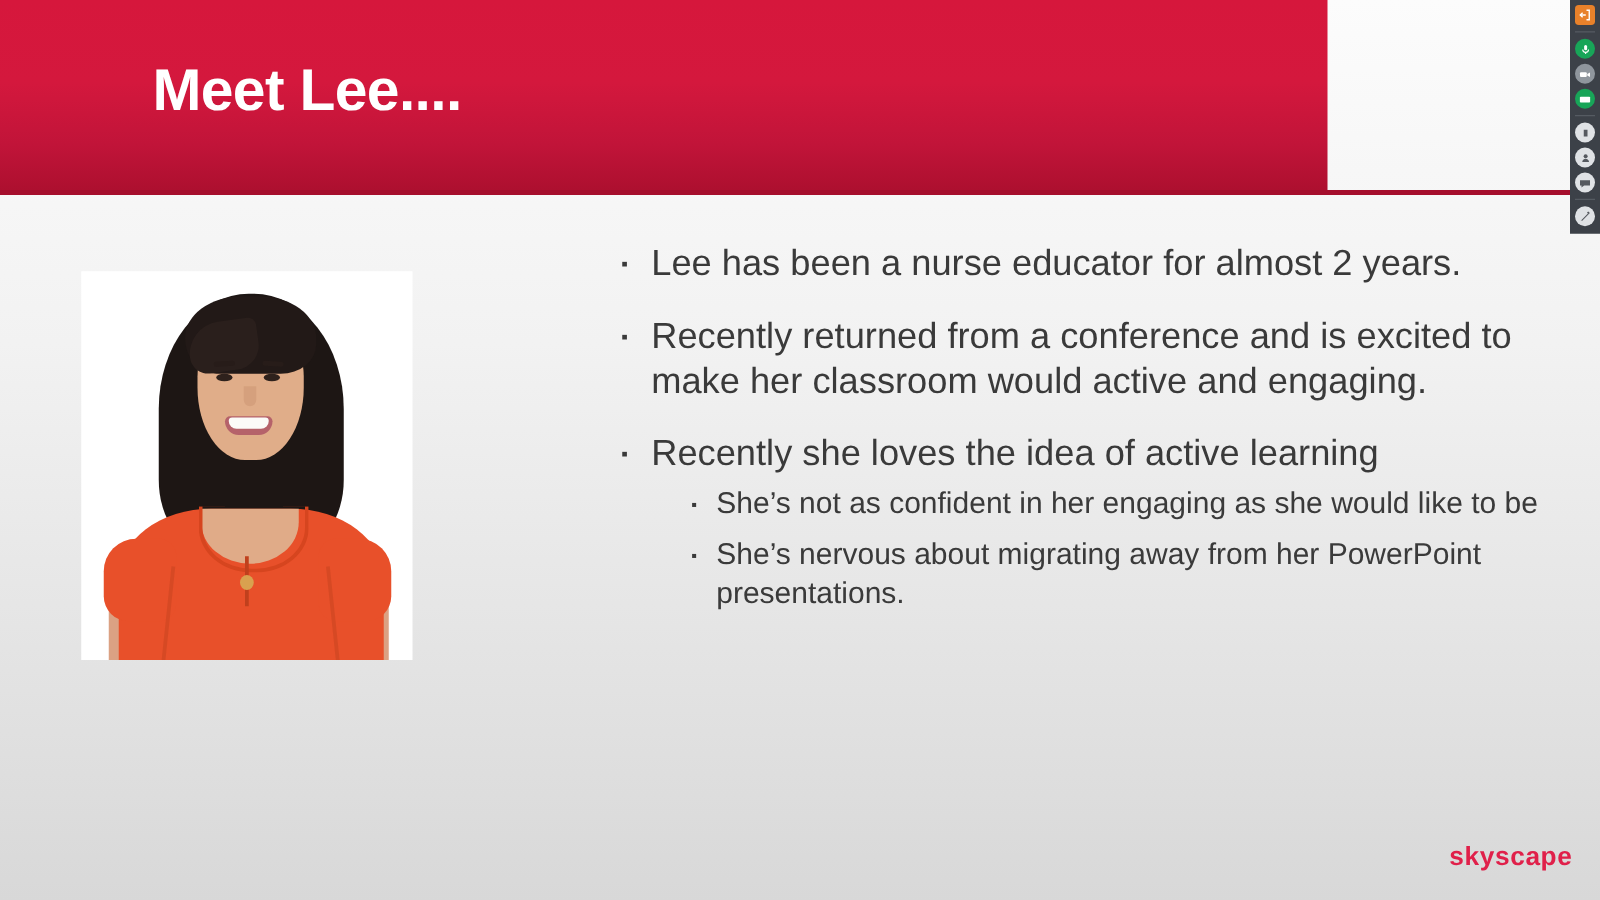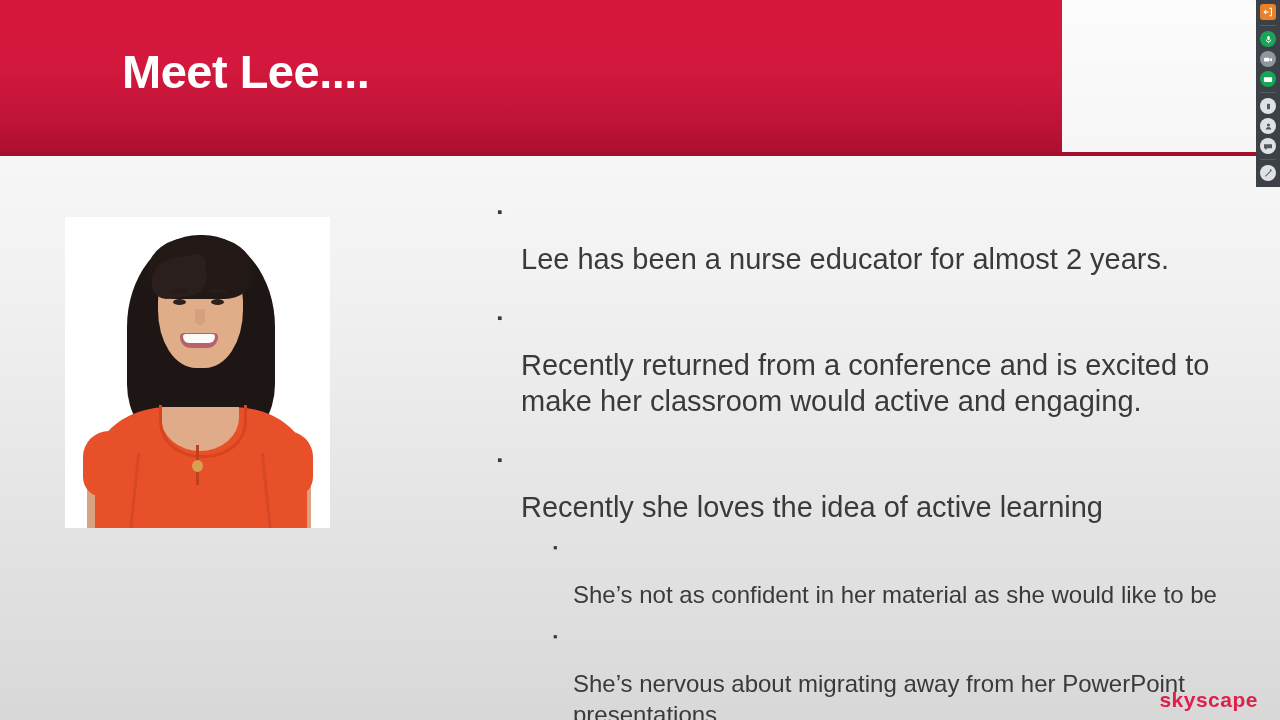--- a/index.html
+++ b/index.html
@@ -206,28 +206,28 @@
   .l1 .marker {
     width: 24px;
     font-size: 15px;
     padding-top: 11px;
   }
   .l2 .marker {
     width: 20px;
     font-size: 13px;
     padding-top: 10px;
   }
-  .btext { flex: 1 1 auto; margin-top: 48px; }
+  .btext { flex: 1 1 auto; }
   #sub-group { margin-top: 6px; }
 
   
   #logo {
     position: absolute;
     right: 22px;
-    bottom: 8px;
+    bottom: 22px;
     font-size: 21px;
     font-weight: bold;
     color: #e0204a;
     letter-spacing: 0.5px;
   }
 
   
   #toolbar {
     position: absolute;
     right: 0;
@@ -313,21 +313,21 @@
     </div>
 
     <div class="bullet-row l1" style="margin-bottom:0;">
       <span class="marker">▪</span>
       <span class="btext">Recently she loves the idea of active learning</span>
     </div>
 
     <div id="sub-group">
       <div class="bullet-row l2">
         <span class="marker">▪</span>
-        <span class="btext">She’s not as confident in her material as she would like to be</span>
+        <span class="btext">She’s not as confident in her engaging as she would like to be</span>
       </div>
       <div class="bullet-row l2">
         <span class="marker">▪</span>
         <span class="btext">She’s nervous about migrating away from her PowerPoint presentations.</span>
       </div>
     </div>
 
   </div>
 
   <div id="logo">skyscape</div>

